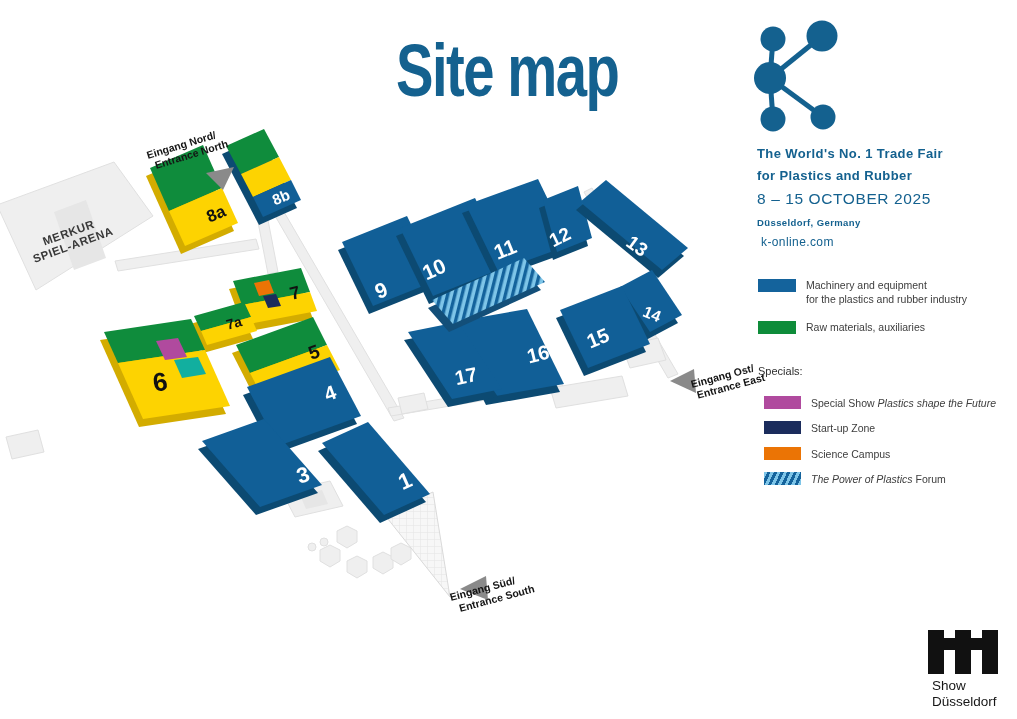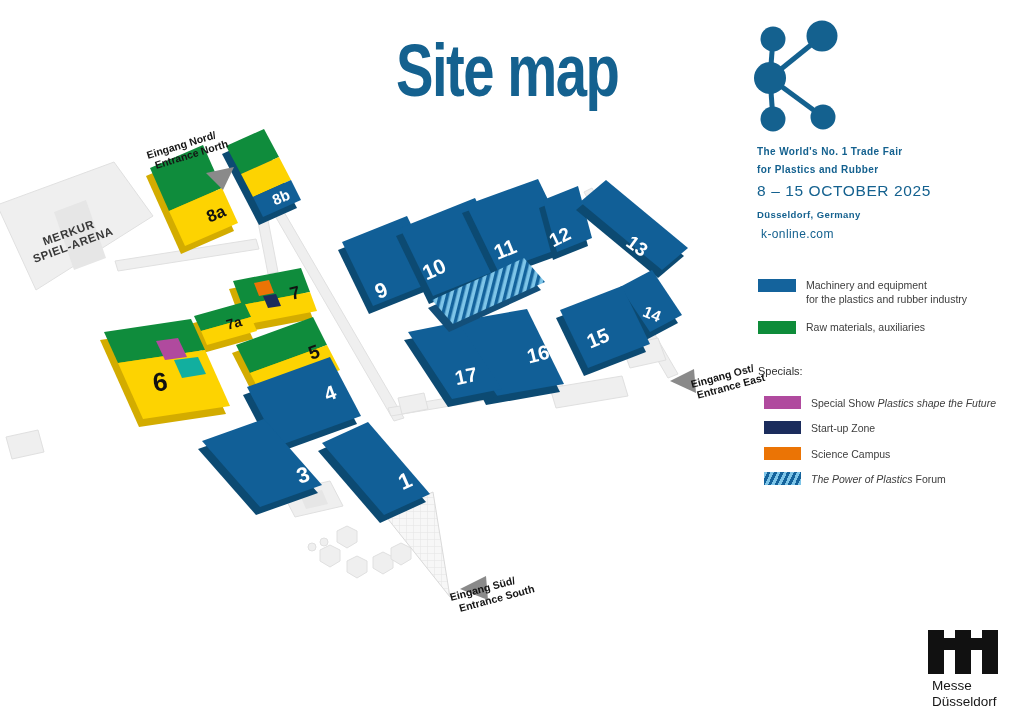--- a/index.html
+++ b/index.html
@@ -8,21 +8,21 @@
   .page{position:absolute;inset:0;background:#fff;}
 
   
   .site-title{position:absolute;left:396px;top:28px;margin:0;
     font-size:74px;font-weight:700;color:#14618f;letter-spacing:-2px;
     transform:scaleX(.76);transform-origin:left top;white-space:nowrap;}
 
   
   .klogo{position:absolute;left:748px;top:18px;}
   .brand-text{position:absolute;left:757px;top:146px;color:#14618f;width:240px;}
-  .brand-text .tag{font-size:10px;font-weight:700;letter-spacing:.4px;margin:0 0 7px 0;}
+  .brand-text .tag{font-size:13px;font-weight:700;letter-spacing:.4px;margin:0 0 7px 0;}
   .brand-text .dates{font-size:15.5px;font-weight:400;letter-spacing:.6px;margin:4px 0 9px 0;}
   .brand-text .loc{font-size:9.5px;font-weight:700;letter-spacing:.4px;margin:0 0 7px 0;}
   .brand-text .url{font-size:12px;font-weight:400;letter-spacing:.4px;margin:4px;}
 
   
   .legend{position:absolute;left:758px;top:278px;width:252px;
           font-size:10.5px;color:#3d3d3d;line-height:1.38;}
   .lrow{display:flex;gap:10px;margin-bottom:13px;}
   .sw{width:38px;height:13px;flex:none;margin-top:1px;}
   .sw-sm{width:37px;height:13px;flex:none;margin-top:0;}
@@ -311,17 +311,17 @@
   </div>
 
   <svg class="md-logo" width="72" height="46" viewBox="0 0 72 46">
     <rect x="0" y="0" width="70" height="44" fill="#111111"></rect>
     <rect x="16" y="0" width="11" height="8" fill="#ffffff"></rect>
     <rect x="43" y="0" width="11" height="8" fill="#ffffff"></rect>
     <rect x="16" y="20" width="11" height="24" fill="#ffffff"></rect>
     <rect x="43" y="20" width="11" height="24" fill="#ffffff"></rect>
   </svg>
   <div class="md-text">
-    <div>Messe</div>
+    <div>Show</div>
     <div>Düsseldorf</div>
   </div>
 
 </div>
 
 </body></html>

